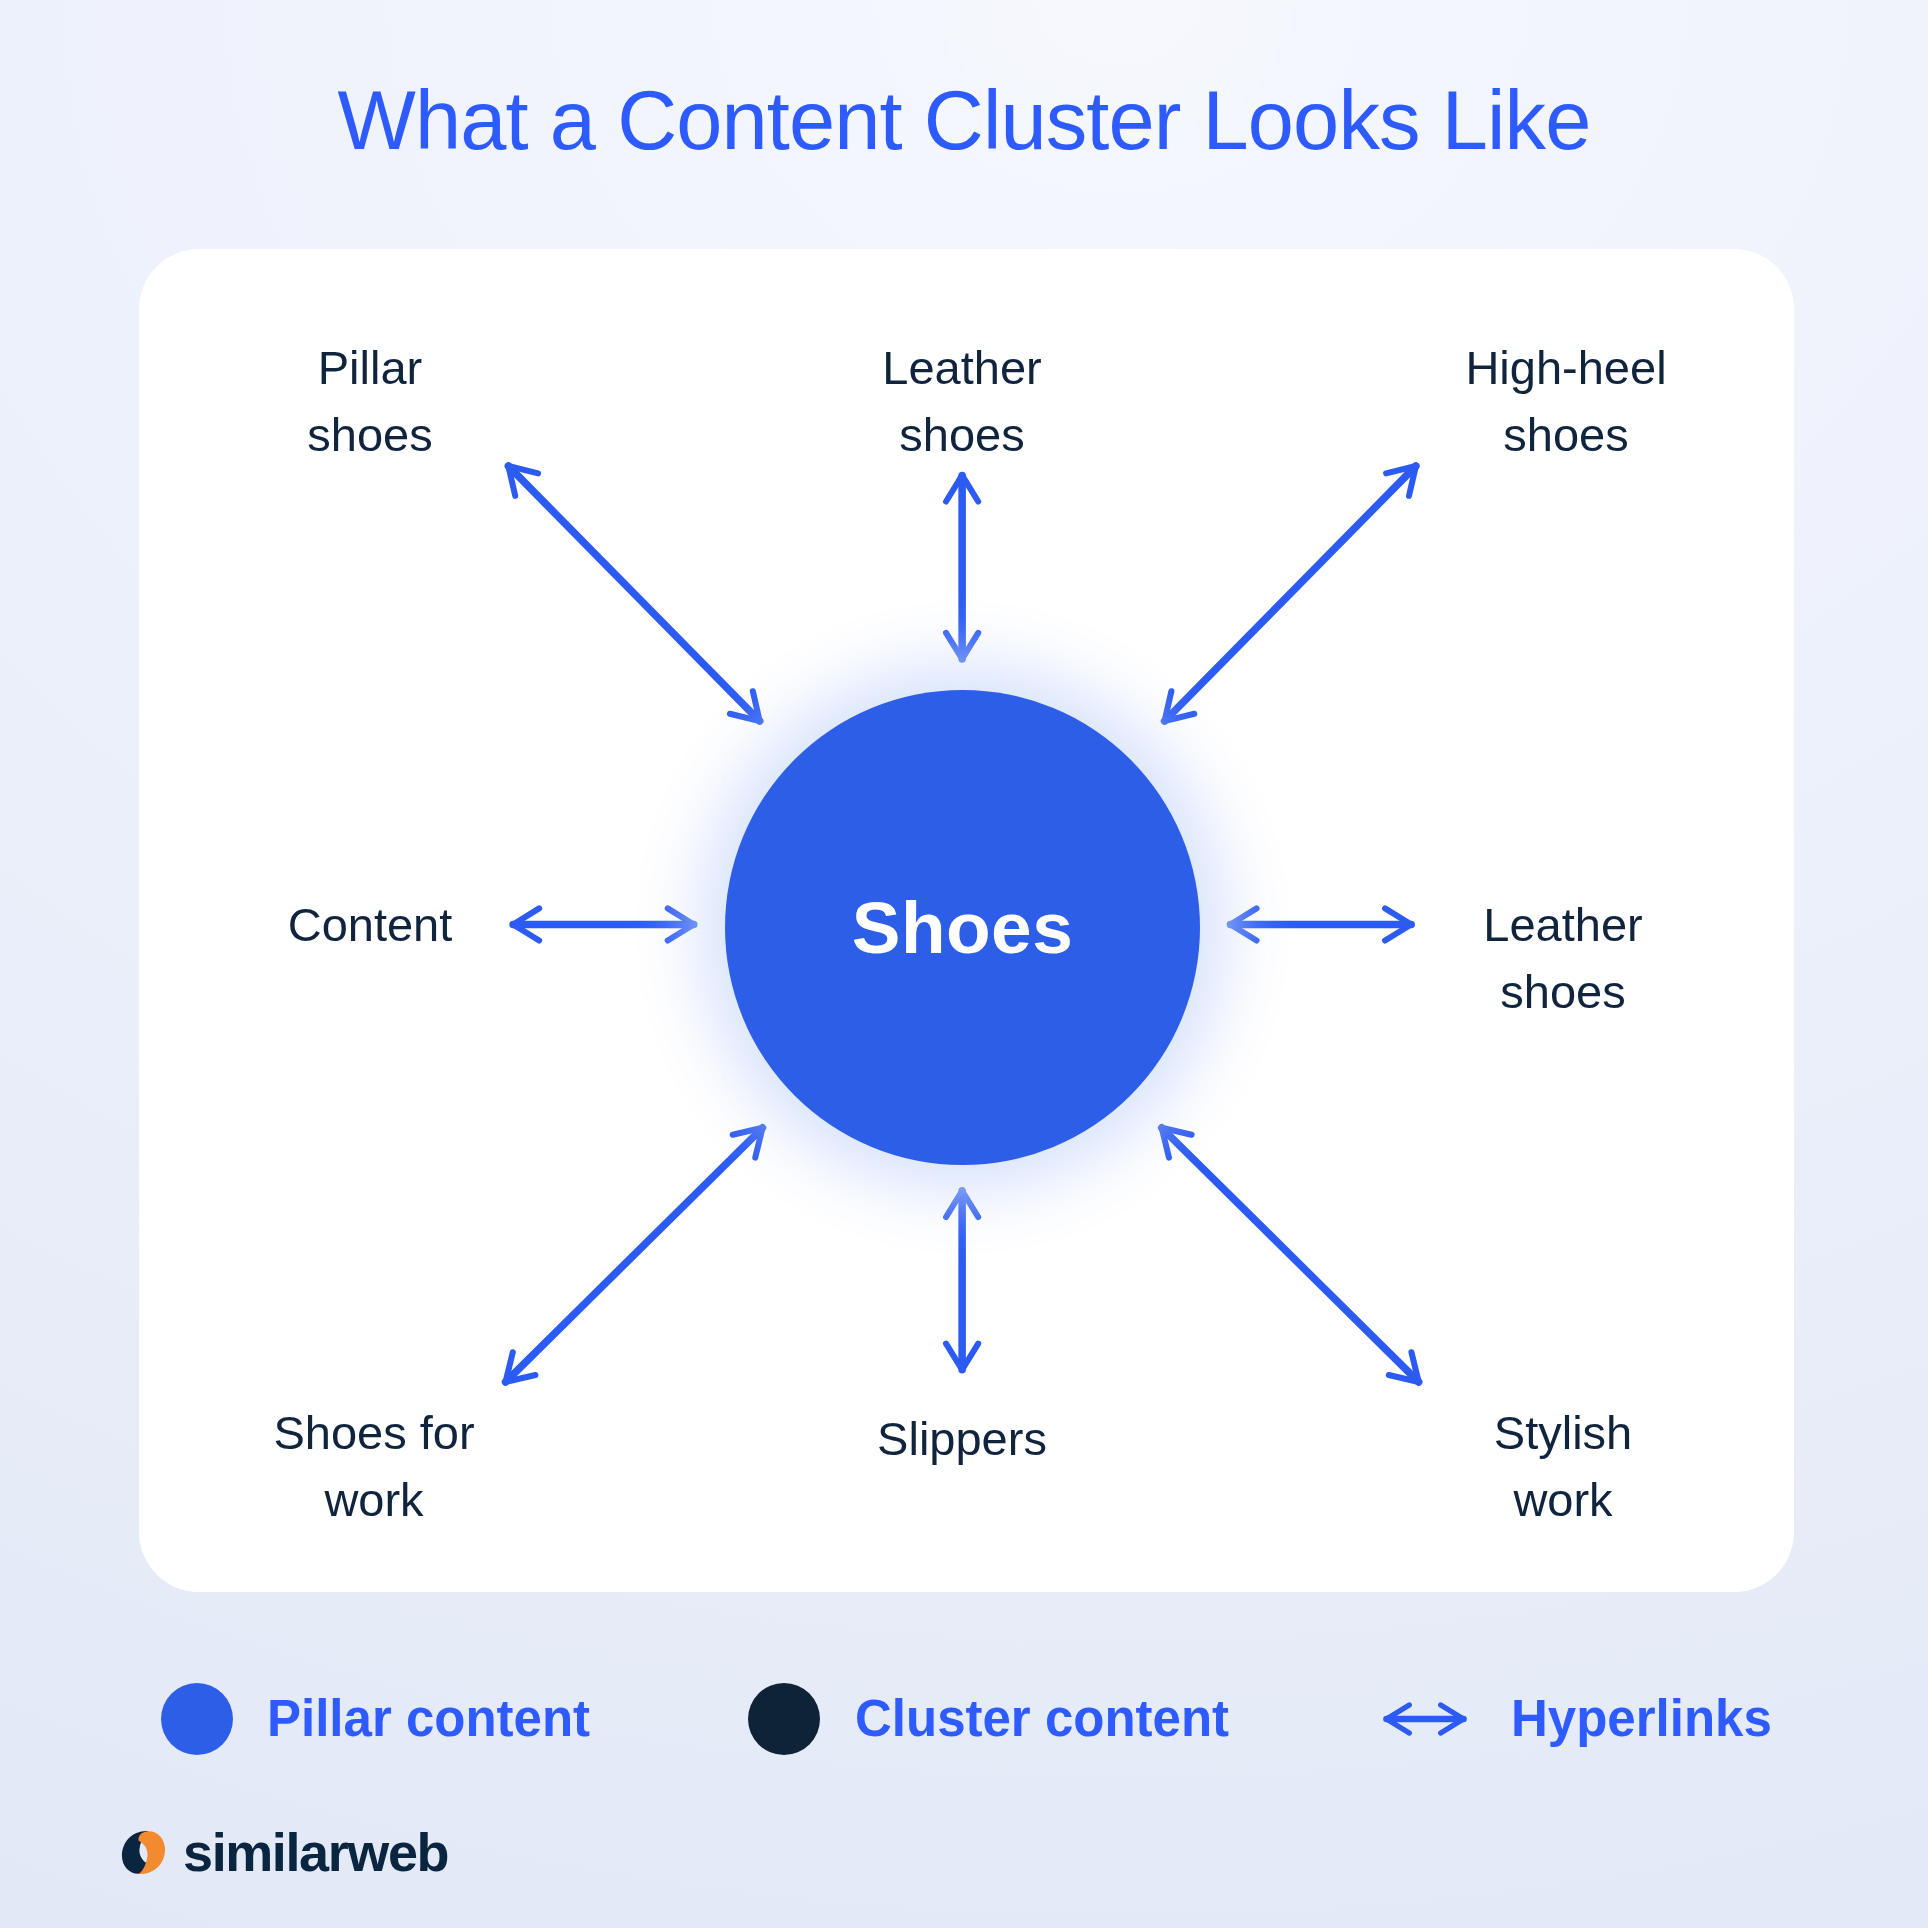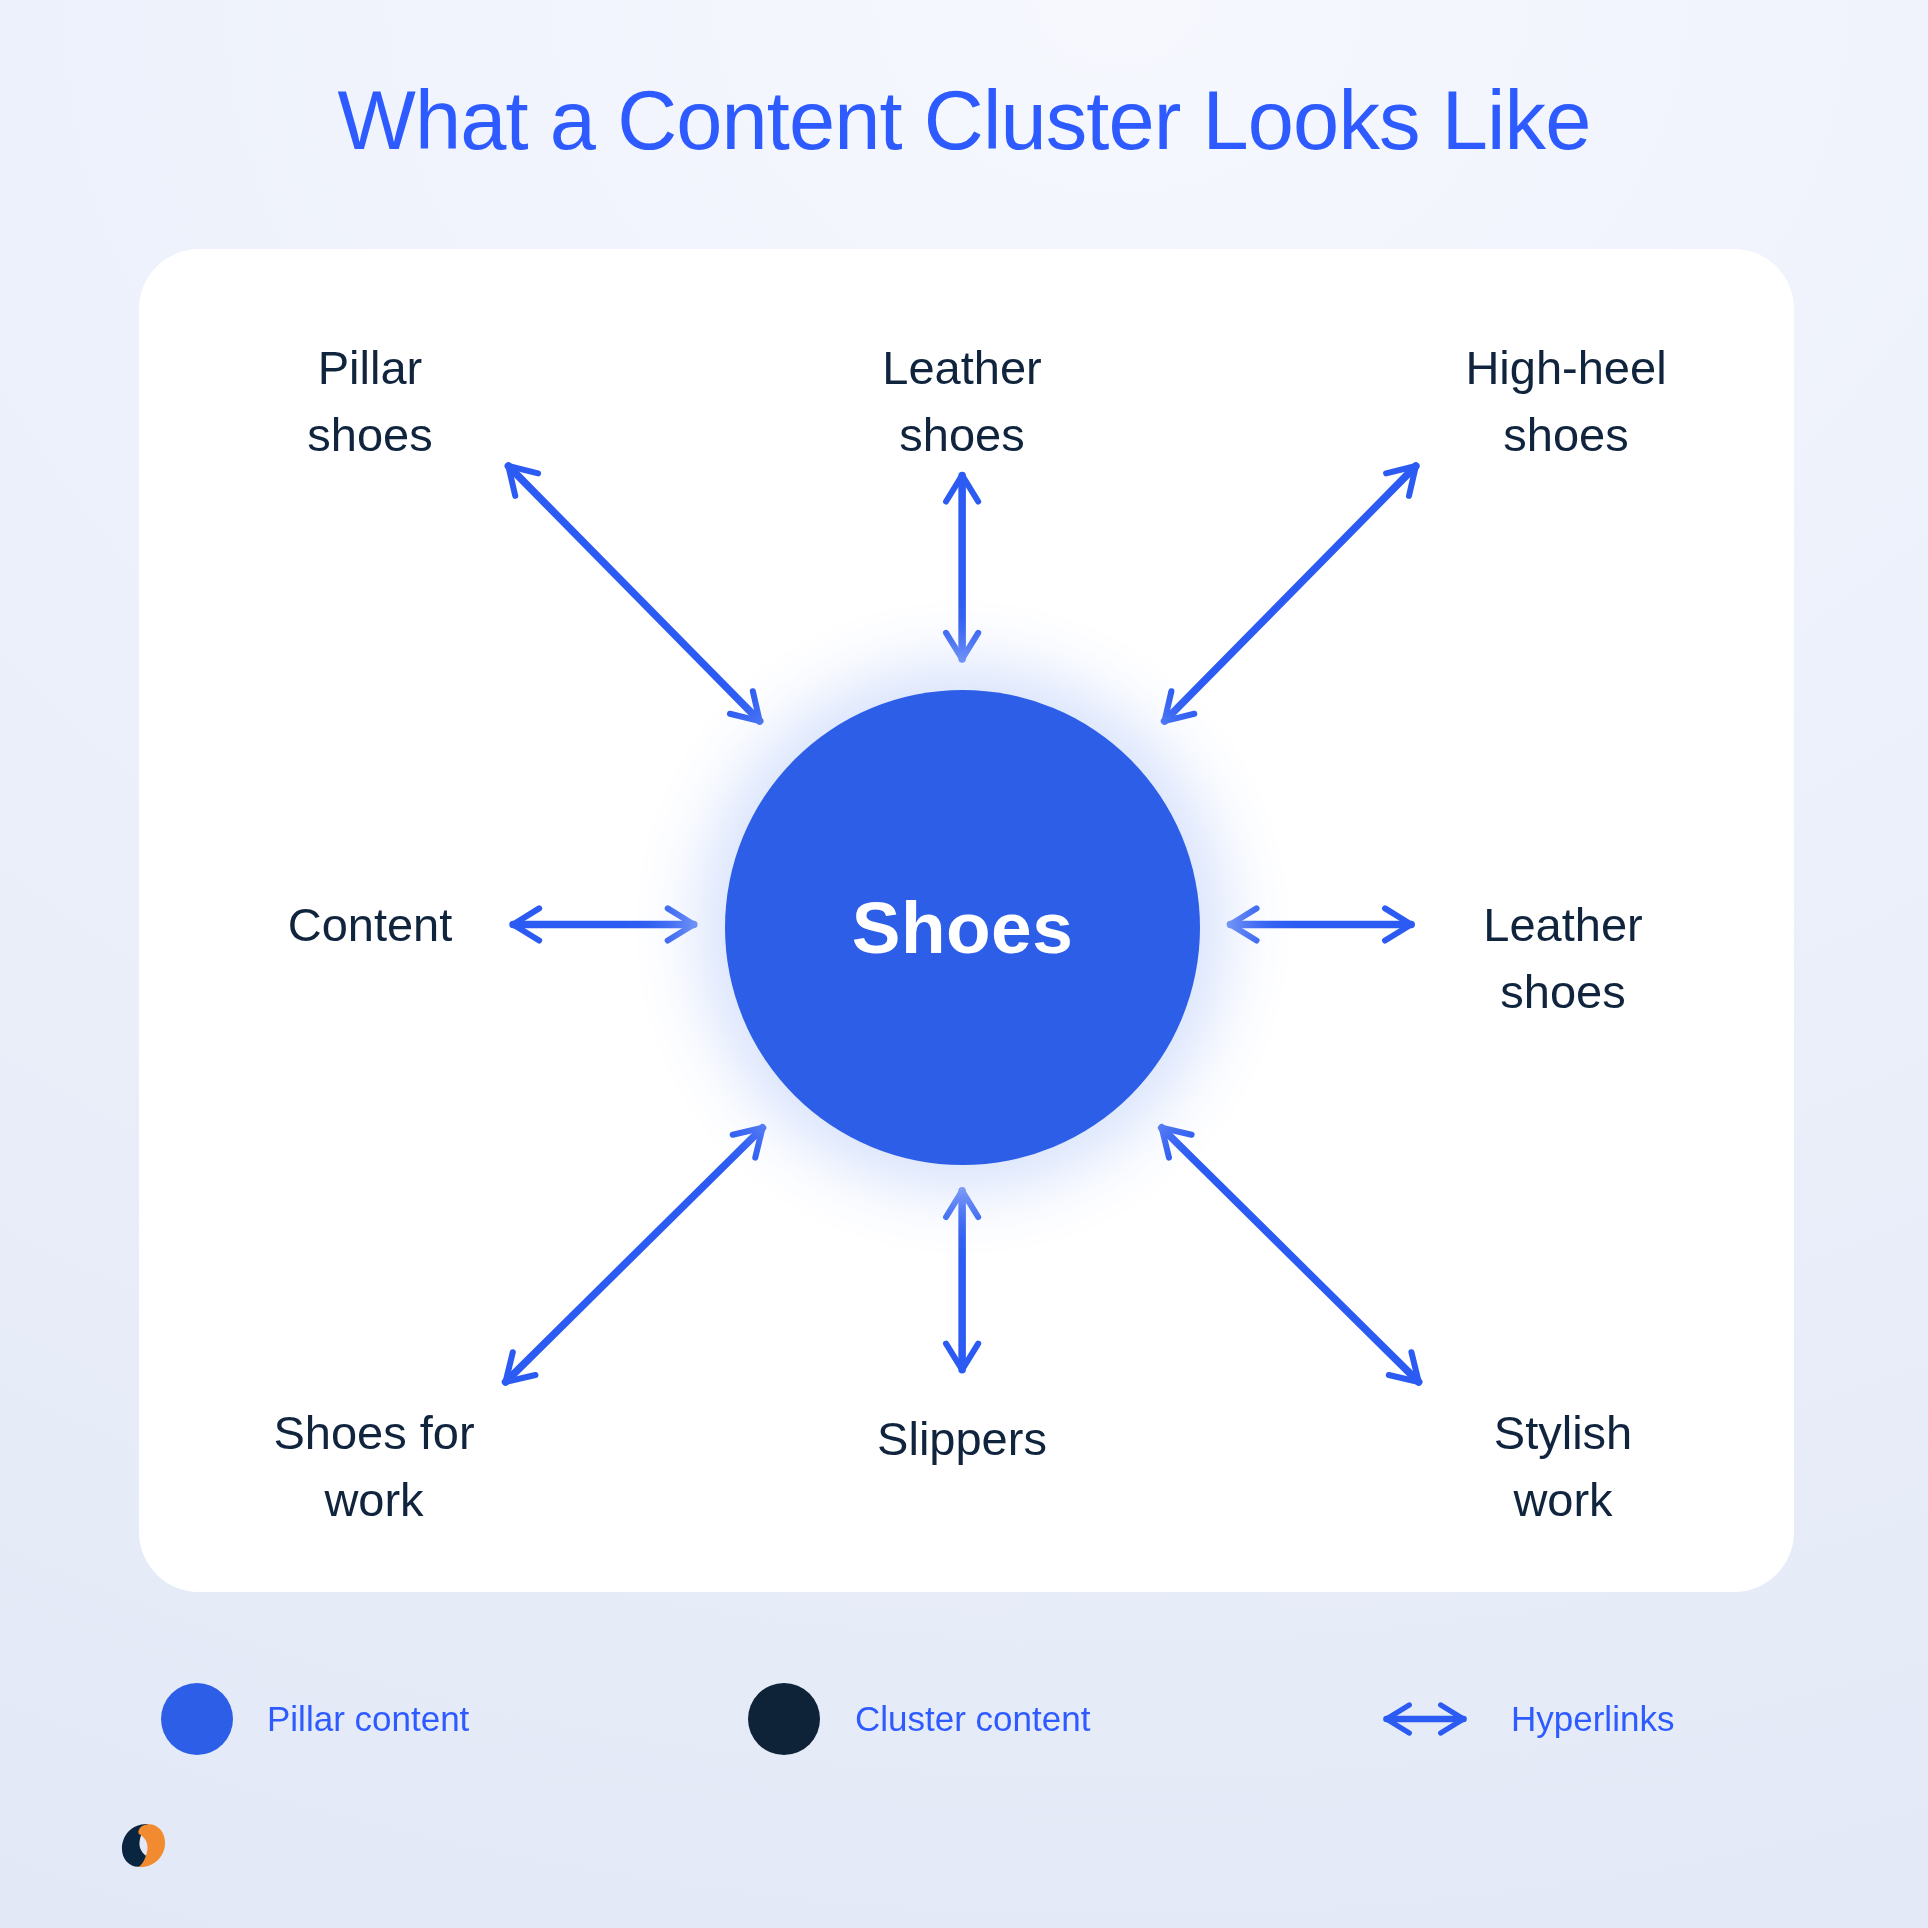--- a/index.html
+++ b/index.html
@@ -79,22 +79,22 @@
   .li-cluster { left: 748px; gap: 35px;  }
   .li-links   { left: 1373px; }
   .dot {
     width: 72px; height: 72px;
     border-radius: 50%;
     flex: 0 0 auto;
   }
   .dot-blue { background: #2d5ee8; }
   .dot-dark { background: #0f2338; }
   .legend-label {
-    font-size: 35px;
-    font-weight: normal;
+    font-size: 51px;
+    font-weight: bold;
     color: #2e5bff;
     white-space: nowrap;
   }
   .legend-arrow-icon { display: block; flex: 0 0 auto; }
   .logo {
     position: absolute;
     left: 119px; top: 1821px;
     display: flex; align-items: center; gap: 15px;
   }
   .logo-mark { display: block; }
@@ -166,16 +166,17 @@
       <path d="M14 33 L96 33" fill="none" stroke="#2b5bf2" stroke-width="7" stroke-linecap="round" marker-start="url(#ah)" marker-end="url(#ah)"></path>
     </svg>
     <span class="legend-label">Hyperlinks</span>
   </div>
 
   <div class="logo">
     <svg class="logo-mark" width="49" height="49" viewBox="0 0 100 100" xmlns="http://www.w3.org/2000/svg">
       <path fill="#092540" d="M60 6 C28 4 6 28 6 56 C6 80 24 96 44 93 C56 91 62 82 60 74 C48 68 40 56 42 42 C44 28 50 14 60 6 Z"></path>
       <path fill="#f28a30" d="M40 94 C72 96 94 72 94 44 C94 20 76 4 56 7 C44 9 38 18 40 26 C52 32 60 44 58 58 C56 72 50 86 40 94 Z"></path>
     </svg>
+    <span class="logo-text">similarweb</span>
   </div>
 
 </div>
 
 
 </body></html>

